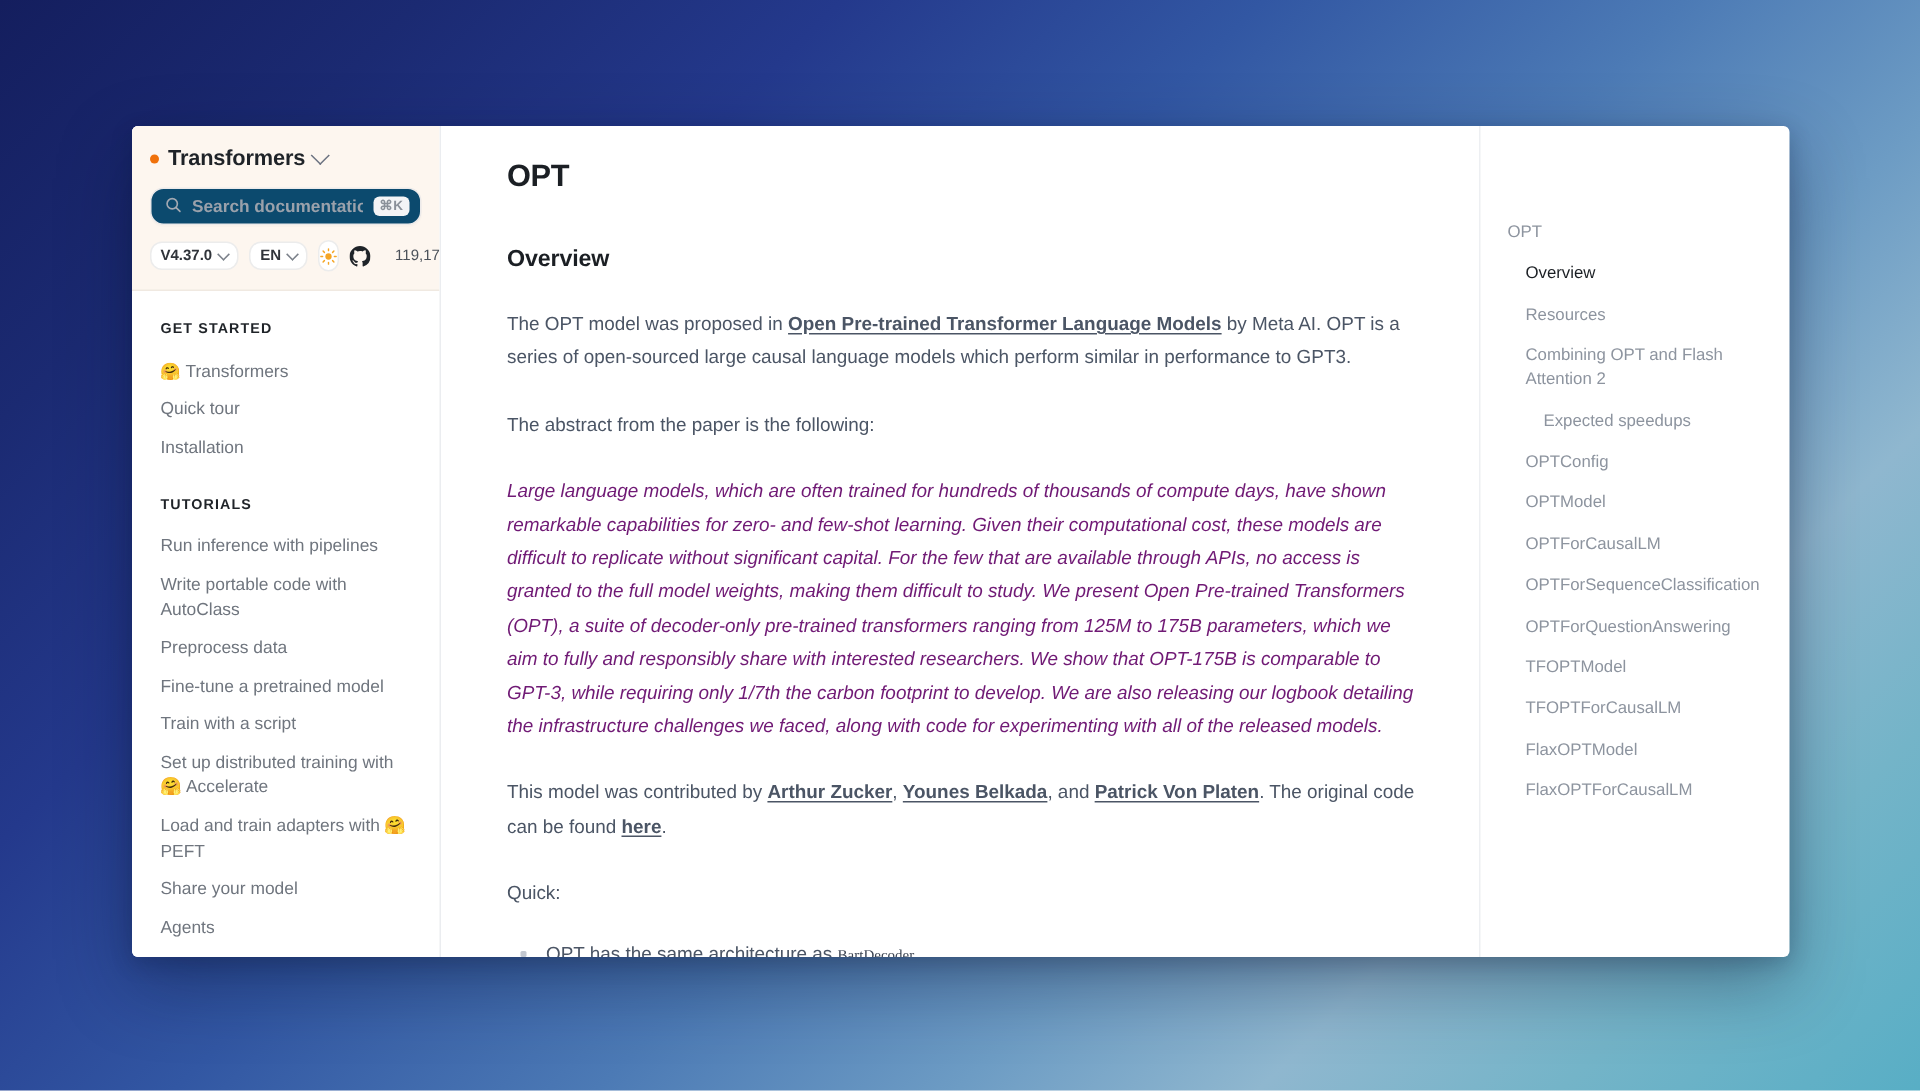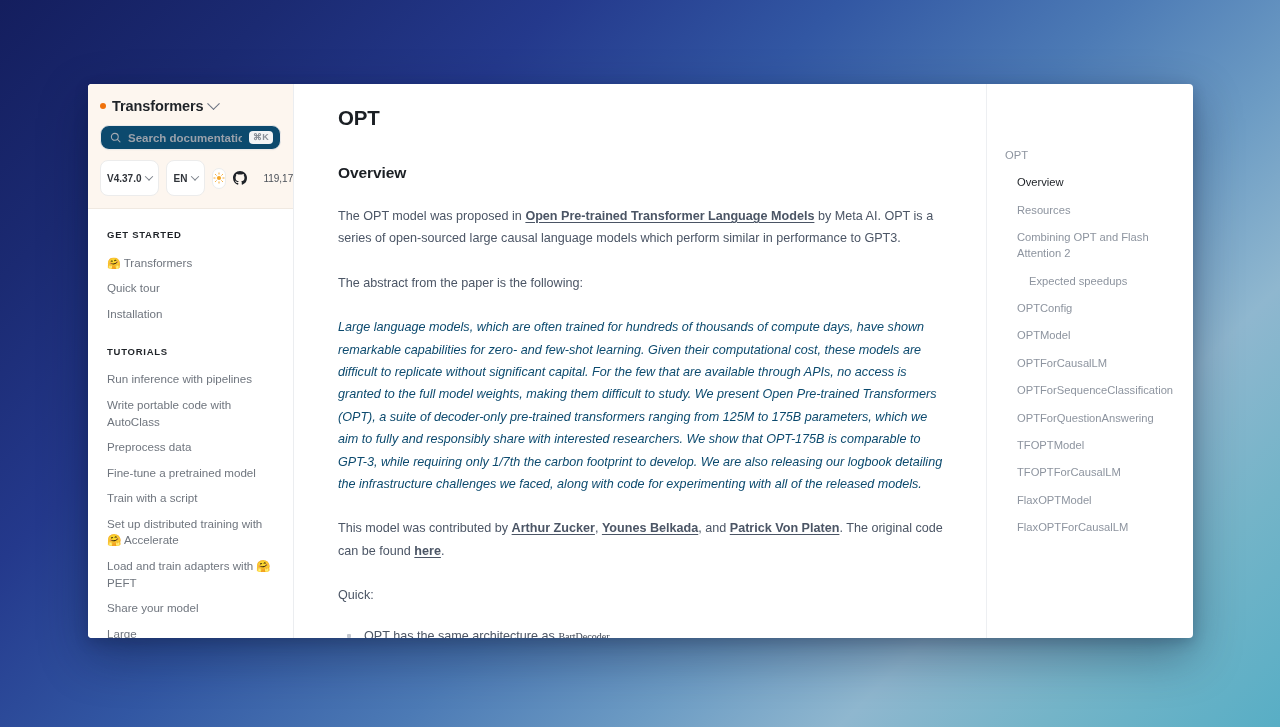--- a/index.html
+++ b/index.html
@@ -118,21 +118,21 @@
     align-items: center;
     gap: 7px;
   }
   .pill {
     display: flex;
     align-items: center;
     gap: 5px;
     background: #ffffff;
     border: 1px solid #ececec;
     border-radius: 8px;
-    height: 36px;
+    height: 19px;
     padding: 0 6px;
     font-size: 10px;
     font-weight: 700;
     color: #30343a;
     white-space: nowrap;
   }
   .pill .chev-sm {
     width: 6px; height: 6px;
     border-right: 1.4px solid #7b818a;
     border-bottom: 1.4px solid #7b818a;
@@ -214,21 +214,21 @@
   .p a, .lnk {
     color: #4b5565;
     text-decoration: underline;
     text-underline-offset: 2px;
     font-weight: 600;
   }
   .abstract {
     font-style: italic;
     font-size: 12.6px;
     line-height: 1.78;
-    color: #0c4a6e;
+    color: #701a75;
     margin-bottom: 22px;
     max-width: 617px;
   }
   .tips-label { margin-bottom: 18px; }
   ul.tips {
     list-style: none;
     margin: 0;
     padding: 0;
   }
   ul.tips li {
@@ -351,21 +351,21 @@
 
       <div class="sb-section mt">TUTORIALS</div>
       <div class="sb-item">Run inference with pipelines</div>
       <div class="sb-item">Write portable code with AutoClass</div>
       <div class="sb-item">Preprocess data</div>
       <div class="sb-item">Fine-tune a pretrained model</div>
       <div class="sb-item">Train with a script</div>
       <div class="sb-item">Set up distributed training with 🤗 Accelerate</div>
       <div class="sb-item">Load and train adapters with 🤗 PEFT</div>
       <div class="sb-item">Share your model</div>
-      <div class="sb-item">Large</div>
+      <div class="sb-item">Agents</div>
       <div class="sb-item">Generation with LLMs</div>
 
     </nav>
   </aside>
 
   <main class="main">
 
     <h1 class="doc-title">OPT</h1>
 
     <h2 class="h2">Overview</h2>

